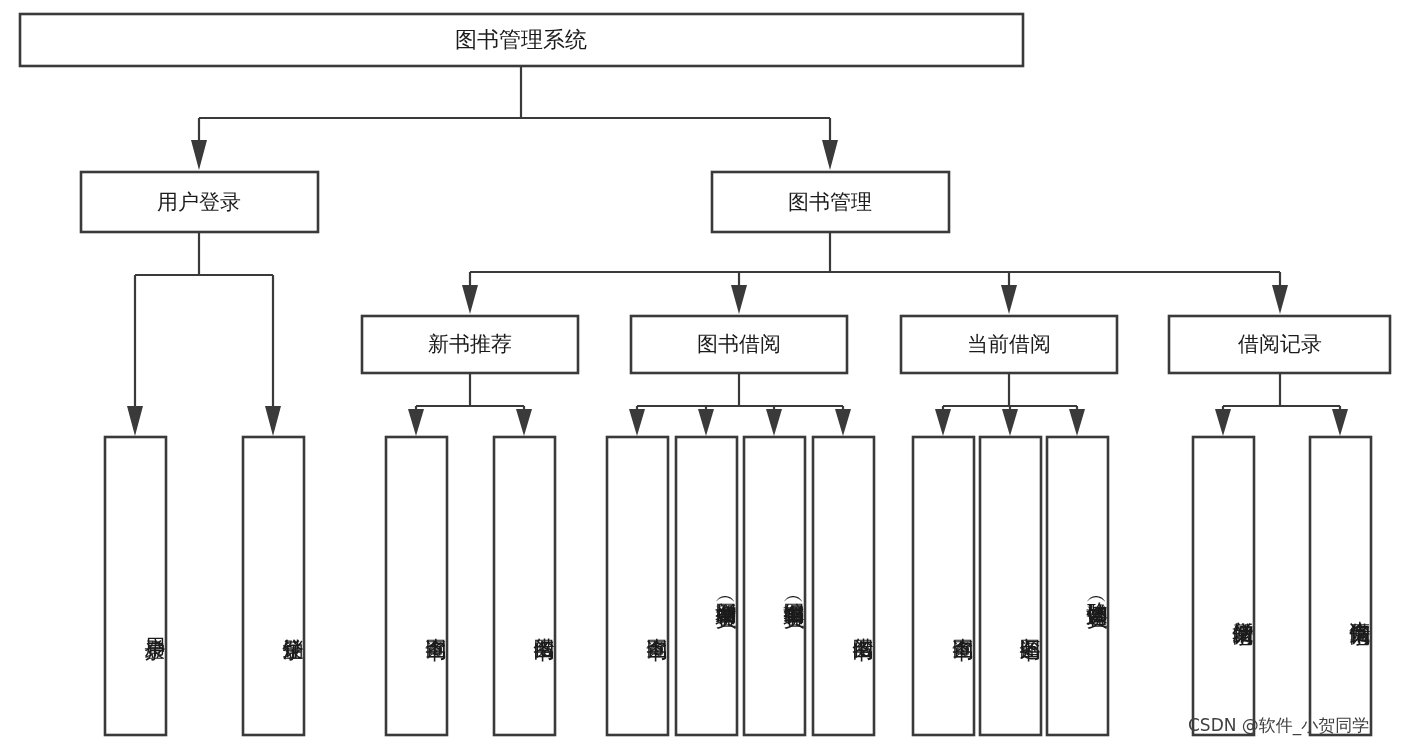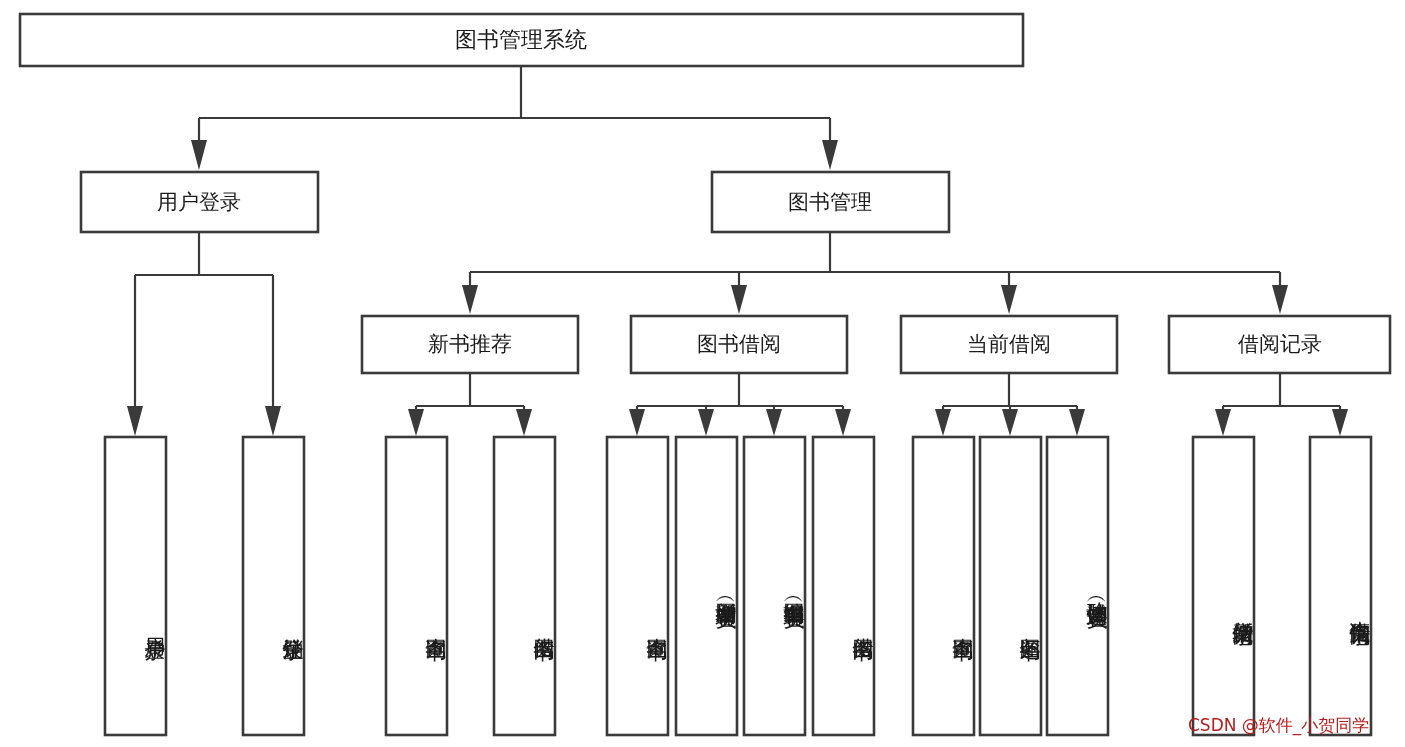--- a/index.html
+++ b/index.html
@@ -66,21 +66,21 @@
     letter-spacing: 1px;
     pointer-events: none;
     white-space: pre;
   }
   .watermark {
     position: absolute;
     left: 1188px;
     top: 714px;
     font-family: "DejaVu Sans", "Liberation Sans", sans-serif;
     font-size: 17px;
-    color: #b91c1c;
+    color: #404040;
     white-space: pre;
   }
 </style>
 </head>
 <body>
 
 <div id="diagram-root">
 
   <svg class="flow" viewBox="0 0 1405 747" xmlns="http://www.w3.org/2000/svg">
 

